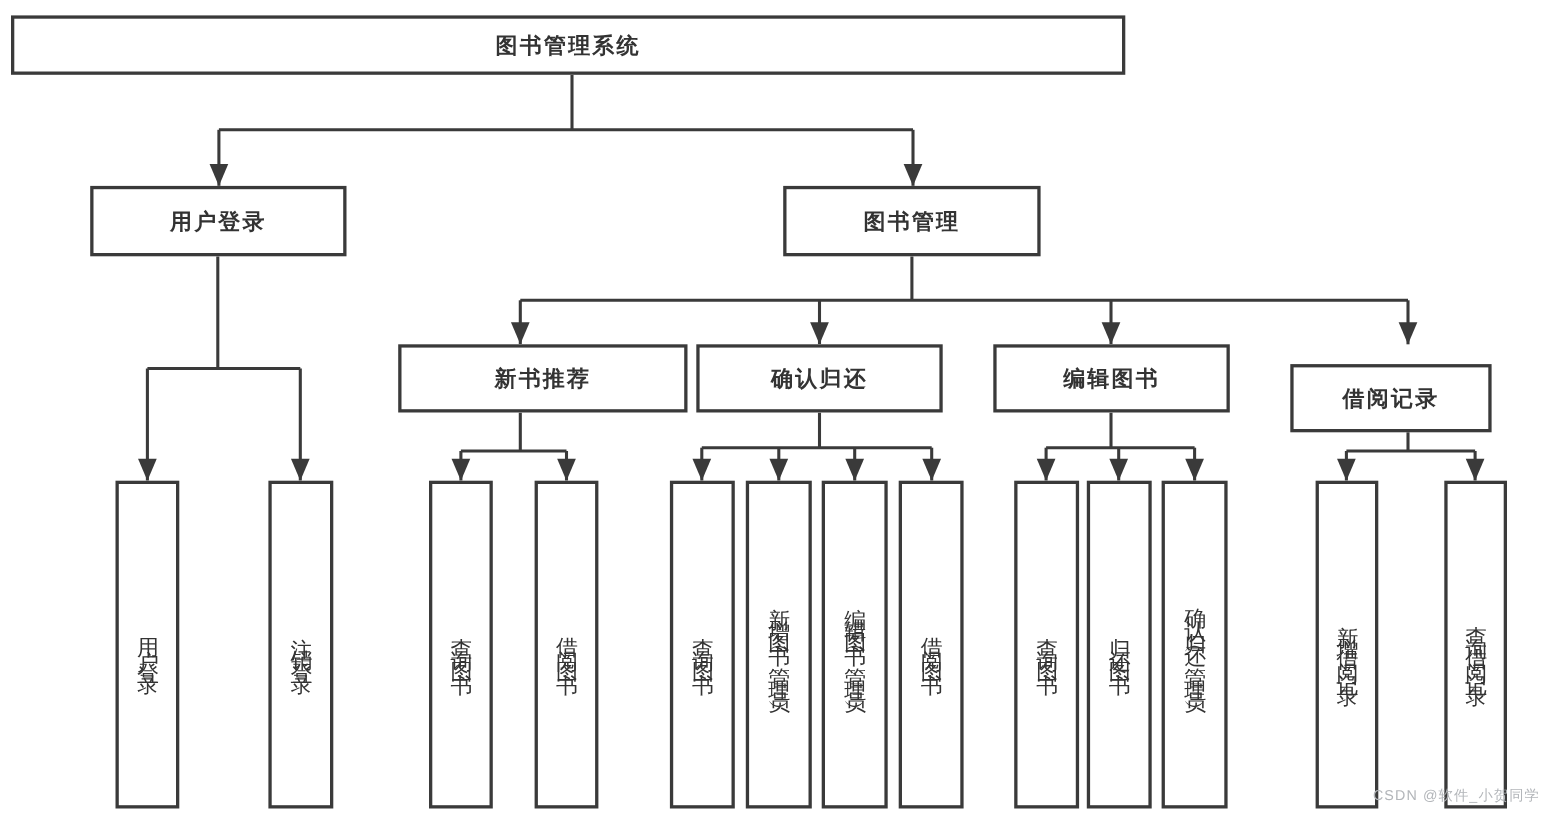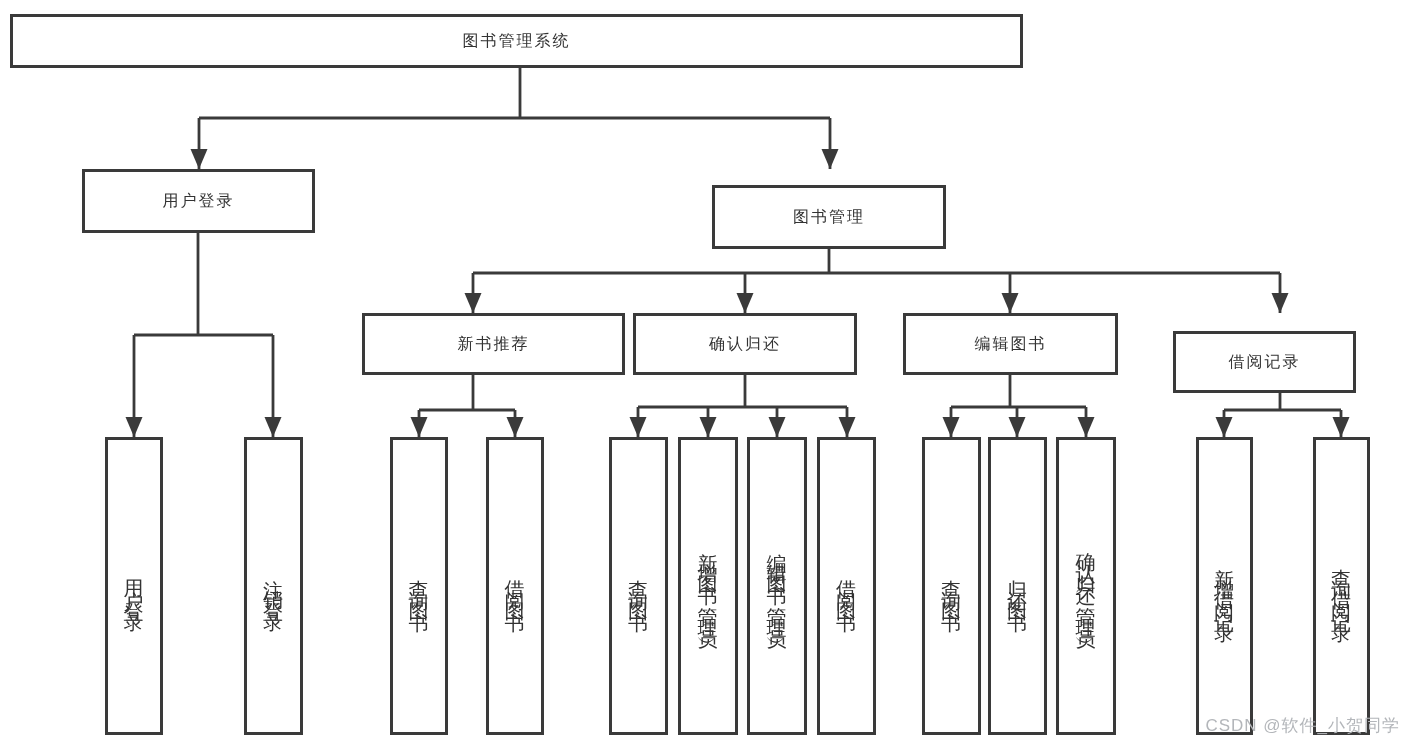--- a/index.html
+++ b/index.html
@@ -25,39 +25,40 @@
   .node{
     position:absolute;
     box-sizing:border-box;
     border:3px solid var(--line);
     background:var(--bg);
     display:flex;
     align-items:center;
     justify-content:center;
   }
   .node .hlabel{
-    font-size:16px;
+    font-size:20px;
     letter-spacing:2px;
     white-space:nowrap;
     color:var(--text);
+    font-weight:bold;
   }
   .node .vlabel{
     writing-mode:vertical-rl;
     text-orientation:mixed;
     font-size:20px;
     line-height:1;
     letter-spacing:11px;
     color:var(--text);
     white-space:nowrap;
   }
   .watermark{
     position:absolute;
     right:5px;
     top:714px;
-    font-size:17px;
+    font-size:13px;
     letter-spacing:1px;
     color:var(--watermark);
     white-space:nowrap;
   }
 </style>
 </head>
 <body>
 
 <div class="canvas">
 
@@ -130,21 +131,21 @@
       </g>
   </svg>
 
   <div class="node" style="left:10px;top:14px;width:1013px;height:54px">
     <span class="hlabel">图书管理系统</span>
   </div>
 
   <div class="node" style="left:82px;top:169px;width:233px;height:64px">
     <span class="hlabel">用户登录</span>
   </div>
-  <div class="node" style="left:712px;top:185px;width:234px;height:64px">
+  <div class="node" style="left:712px;top:169px;width:234px;height:64px">
     <span class="hlabel">图书管理</span>
   </div>
 
   <div class="node" style="left:362px;top:313px;width:263px;height:62px">
     <span class="hlabel">新书推荐</span>
   </div>
   <div class="node" style="left:633px;top:313px;width:224px;height:62px">
     <span class="hlabel">确认归还</span>
   </div>
   <div class="node" style="left:903px;top:313px;width:215px;height:62px">

